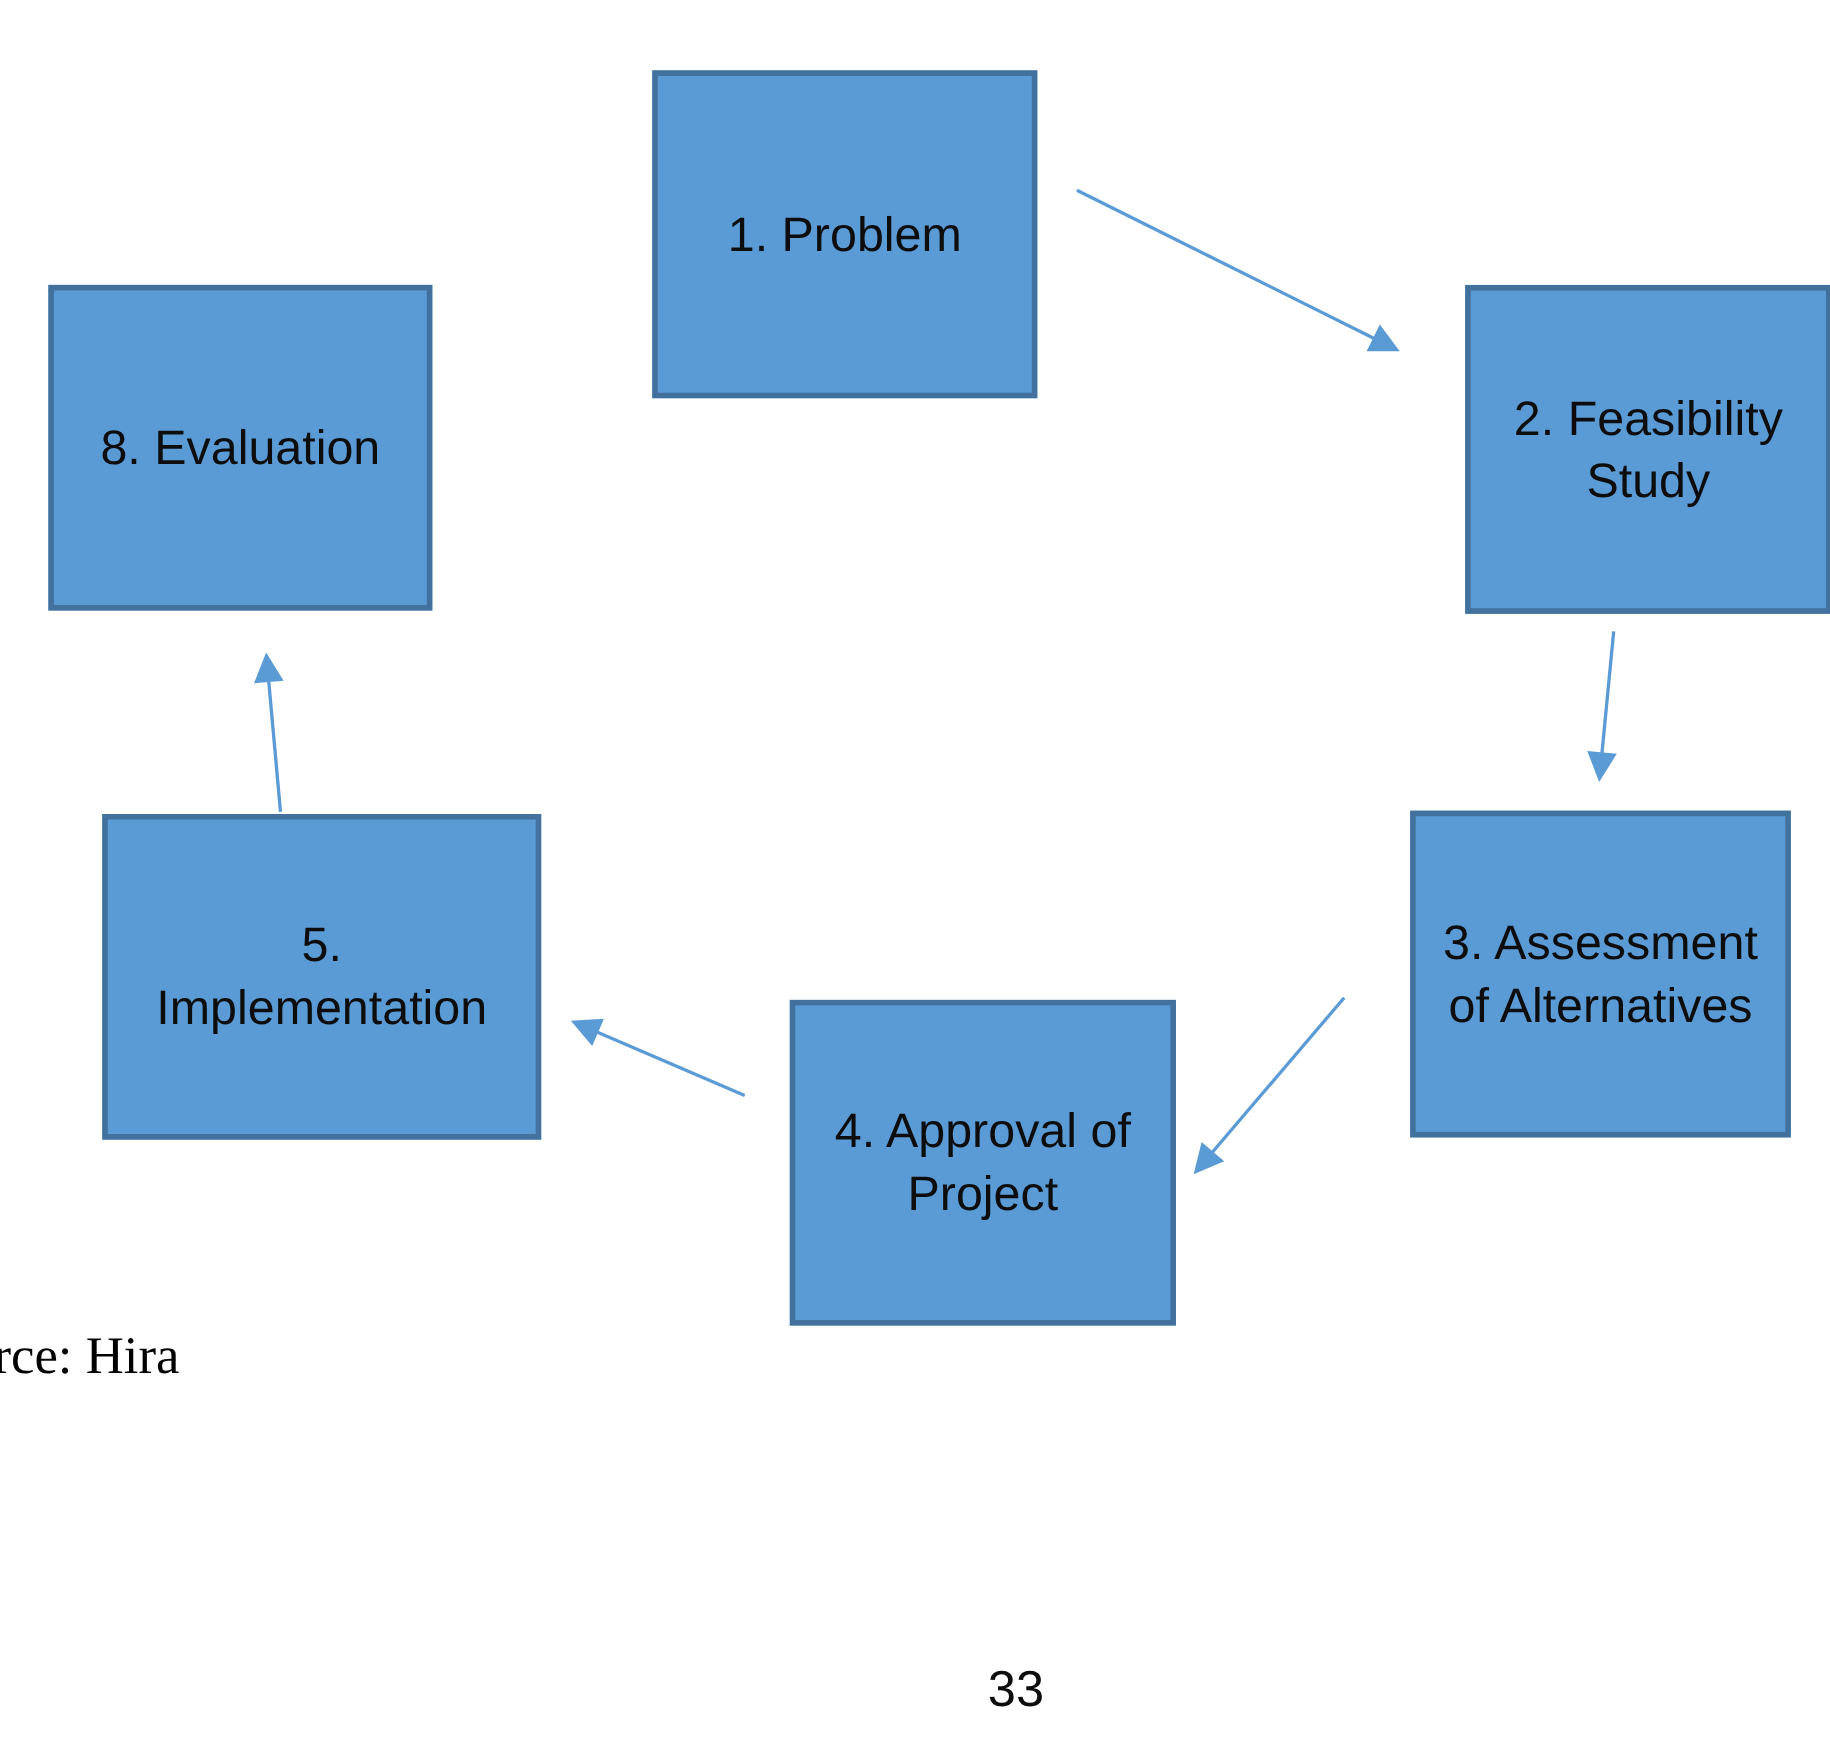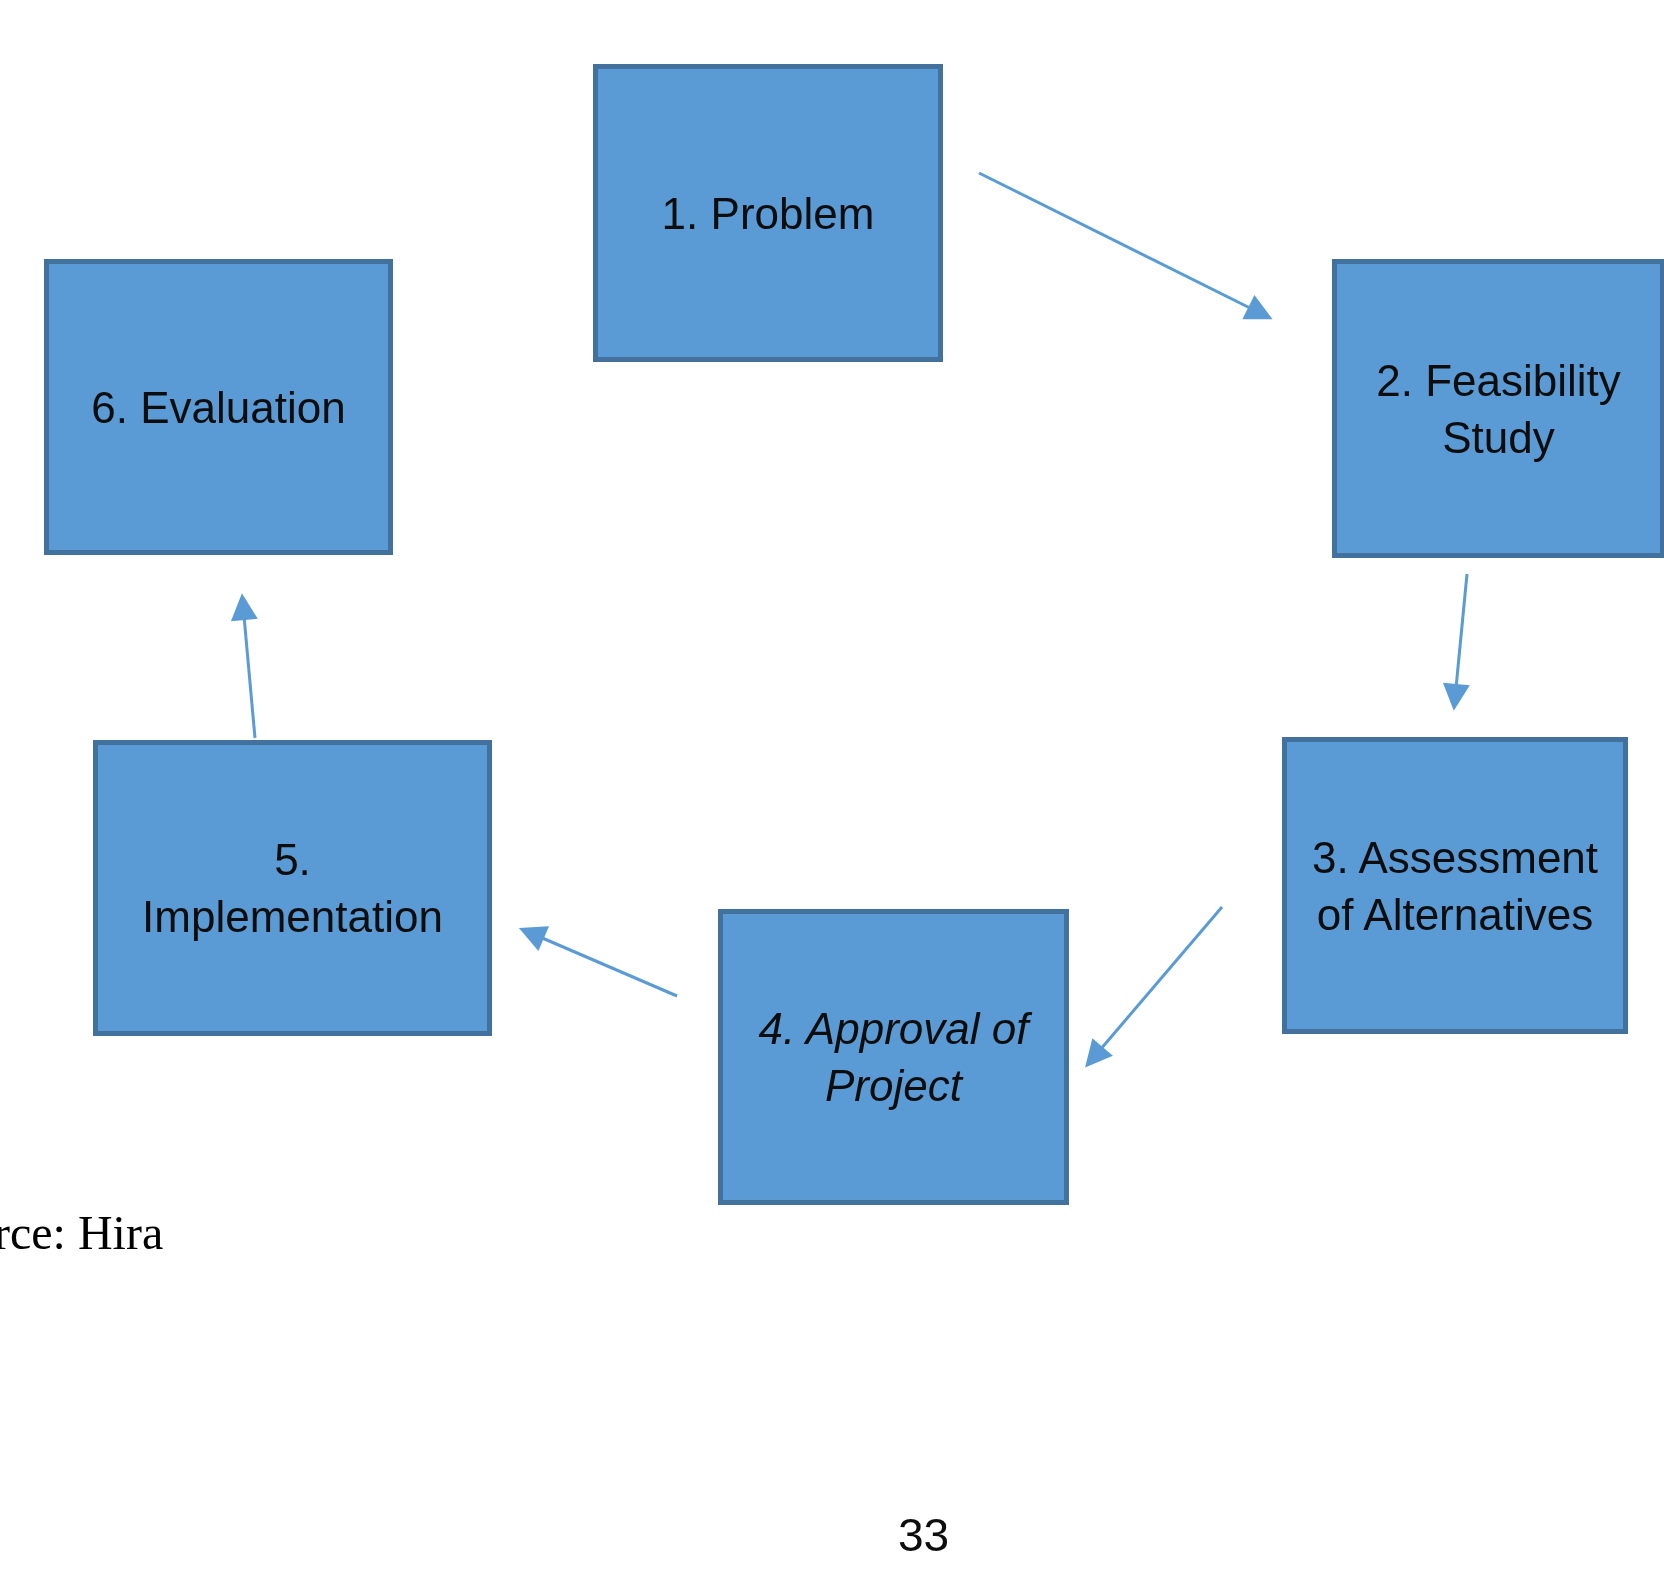--- a/index.html
+++ b/index.html
@@ -37,21 +37,21 @@
     font-size: 44px;
     line-height: 57px;
   }
   .step-box .label-line {
     display: block;
     white-space: nowrap;
   }
   #box1 { left: 593px;  top: 64px;  width: 350px; height: 298px; }
   #box2 { left: 1332px; top: 259px; width: 332px; height: 299px; border-right-width: 4px; align-items: center; }
   #box3 { left: 1282px; top: 707px; width: 346px; height: 297px; margin-top: 30px; }
-  #box4 { left: 718px;  top: 909px; width: 351px; height: 296px; font-style: italic; }
+  #box4 { left: 718px;  top: 909px; width: 351px; height: 296px; }
   #box5 { left: 93px;   top: 740px; width: 399px; height: 296px; }
   #box6 { left: 44px;   top: 259px; width: 349px; height: 296px; padding-bottom: 0; }
   #caption {
     position: absolute;
     left: -6px;
     top: 1205px;
     font-family: "Liberation Serif", serif;
     font-size: 48px;
     color: #000000;
     white-space: nowrap;
@@ -102,20 +102,20 @@
     <span class="label-line">4. Approval of</span>
     <span class="label-line">Project</span>
   </div>
 
   <div id="box5" class="step-box">
     <span class="label-line">5.</span>
     <span class="label-line">Implementation</span>
   </div>
 
   <div id="box6" class="step-box">
-    <span class="label-line">6. Evaluation</span>
+    <span class="label-line">8. Evaluation</span>
   </div>
 
   <div id="caption">rce: Hira</div>
 
   <div id="page-number">33</div>
 
 </div>
 
 </body></html>

